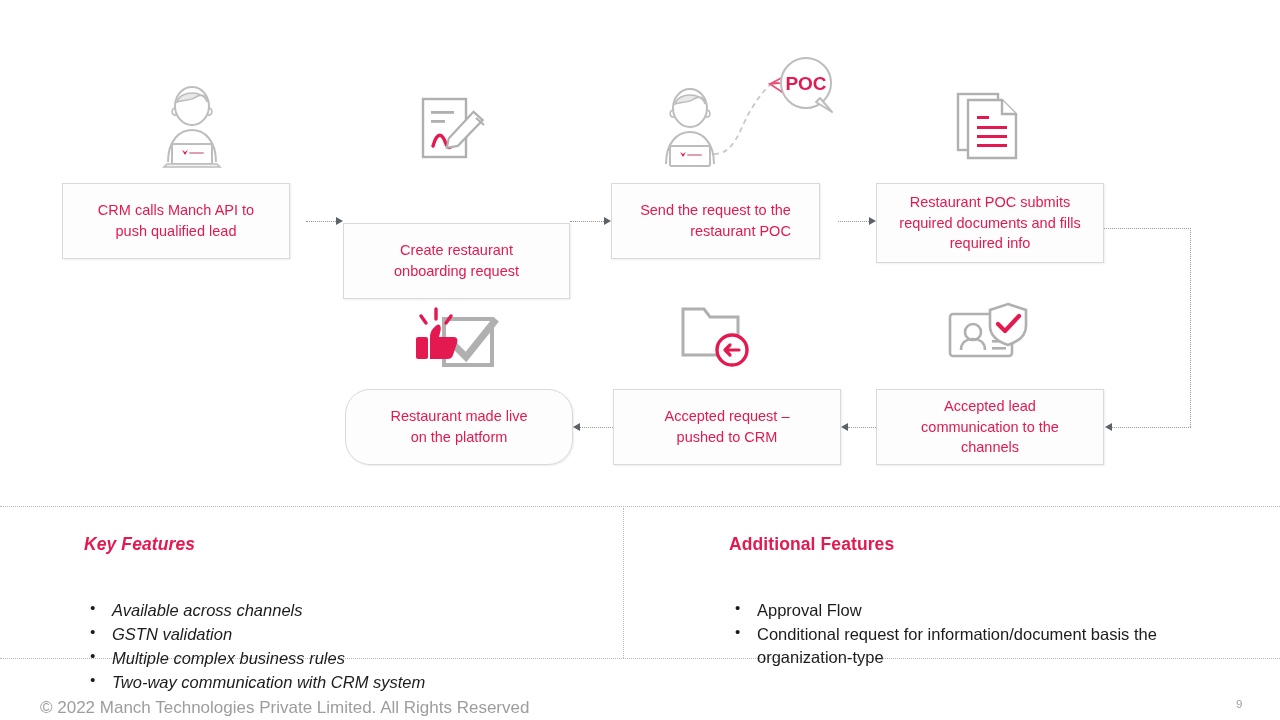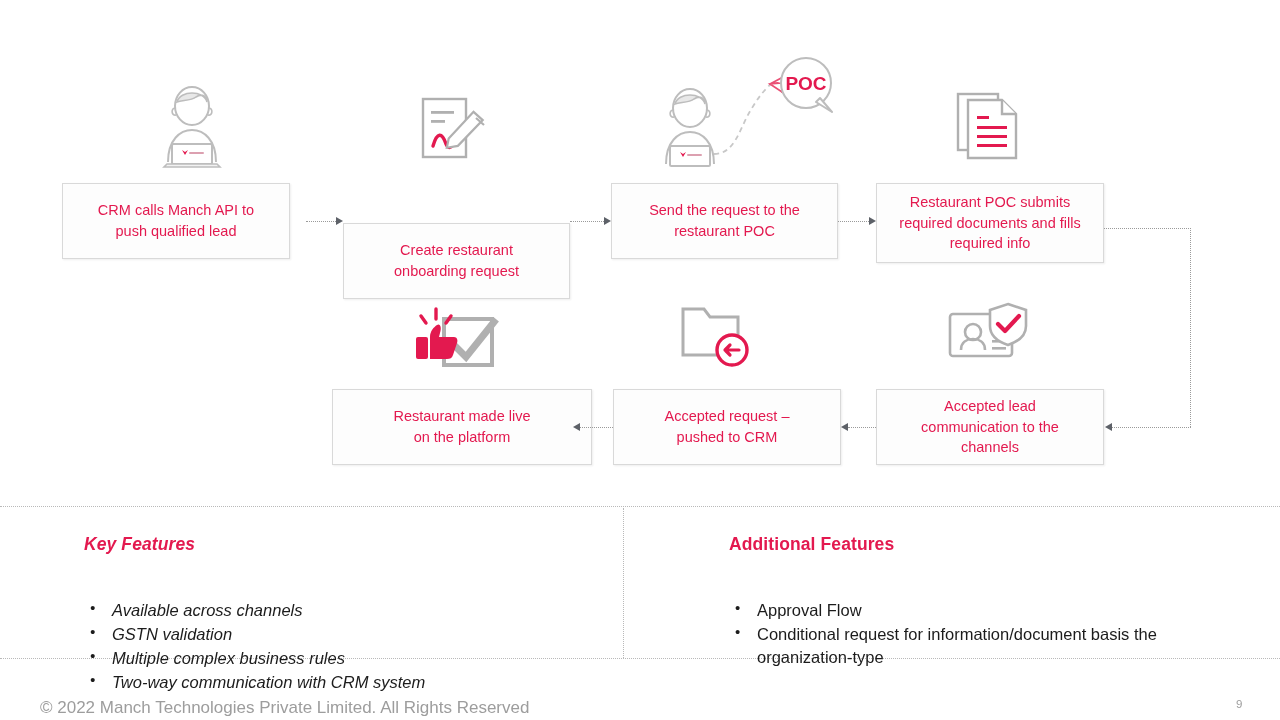--- a/index.html
+++ b/index.html
@@ -165,21 +165,21 @@
     </div>
   </div>
 
   <div class="pbox" style="left:343px; top:183px; width:227px; height:76px;margin-top:40px;">
     <div>
       <span>Create restaurant</span>
       <span>onboarding request</span>
     </div>
   </div>
 
-  <div class="pbox" style="left:611px; top:183px; width:227px; height:76px;">
+  <div class="pbox" style="left:611px; top:183px; width:209px; height:76px;text-align:right;">
     <div>
       <span>Send the request to the</span>
       <span>restaurant POC</span>
     </div>
   </div>
 
   <div class="pbox" style="left:876px; top:183px; width:228px; height:80px;">
     <div>
       <span>Restaurant POC submits</span>
       <span>required documents and fills</span>
@@ -226,21 +226,21 @@
       <rect x="2" y="14" width="62" height="42" rx="3" fill="#ffffff" stroke="#b0b0b0" stroke-width="2.6"></rect>
       <circle cx="25" cy="32" r="8" fill="none" stroke="#b0b0b0" stroke-width="2.6"></circle>
       <path d="M13 50 C13 42, 19 39, 25 39 C31 39, 37 42, 37 50" fill="none" stroke="#b0b0b0" stroke-width="2.6"></path>
       <rect x="44" y="40" width="14" height="2.6" fill="#b0b0b0"></rect>
       <rect x="44" y="47" width="14" height="2.6" fill="#b0b0b0"></rect>
       <path d="M60 4 L78 10 L78 26 C78 36, 69 42, 60 45 C51 42, 42 36, 42 26 L42 10 Z" fill="#ffffff" stroke="#b0b0b0" stroke-width="2.6"></path>
       <path d="M50 24 L57 31 L71 16" fill="none" stroke="#e3194f" stroke-width="4.2" stroke-linecap="round" stroke-linejoin="round"></path>
     </svg>
   </div>
 
-  <div class="pbox" style="left:332px; top:389px; width:260px; height:76px;">
+  <div class="pbox" style="left:345px; top:389px; width:228px; height:76px;border-radius:25px;">
     <div>
       <span>Restaurant made live</span>
       <span>on the platform</span>
     </div>
   </div>
 
   <div class="pbox" style="left:613px; top:389px; width:228px; height:76px;">
     <div>
       <span>Accepted request –</span>
       <span>pushed to CRM</span>

